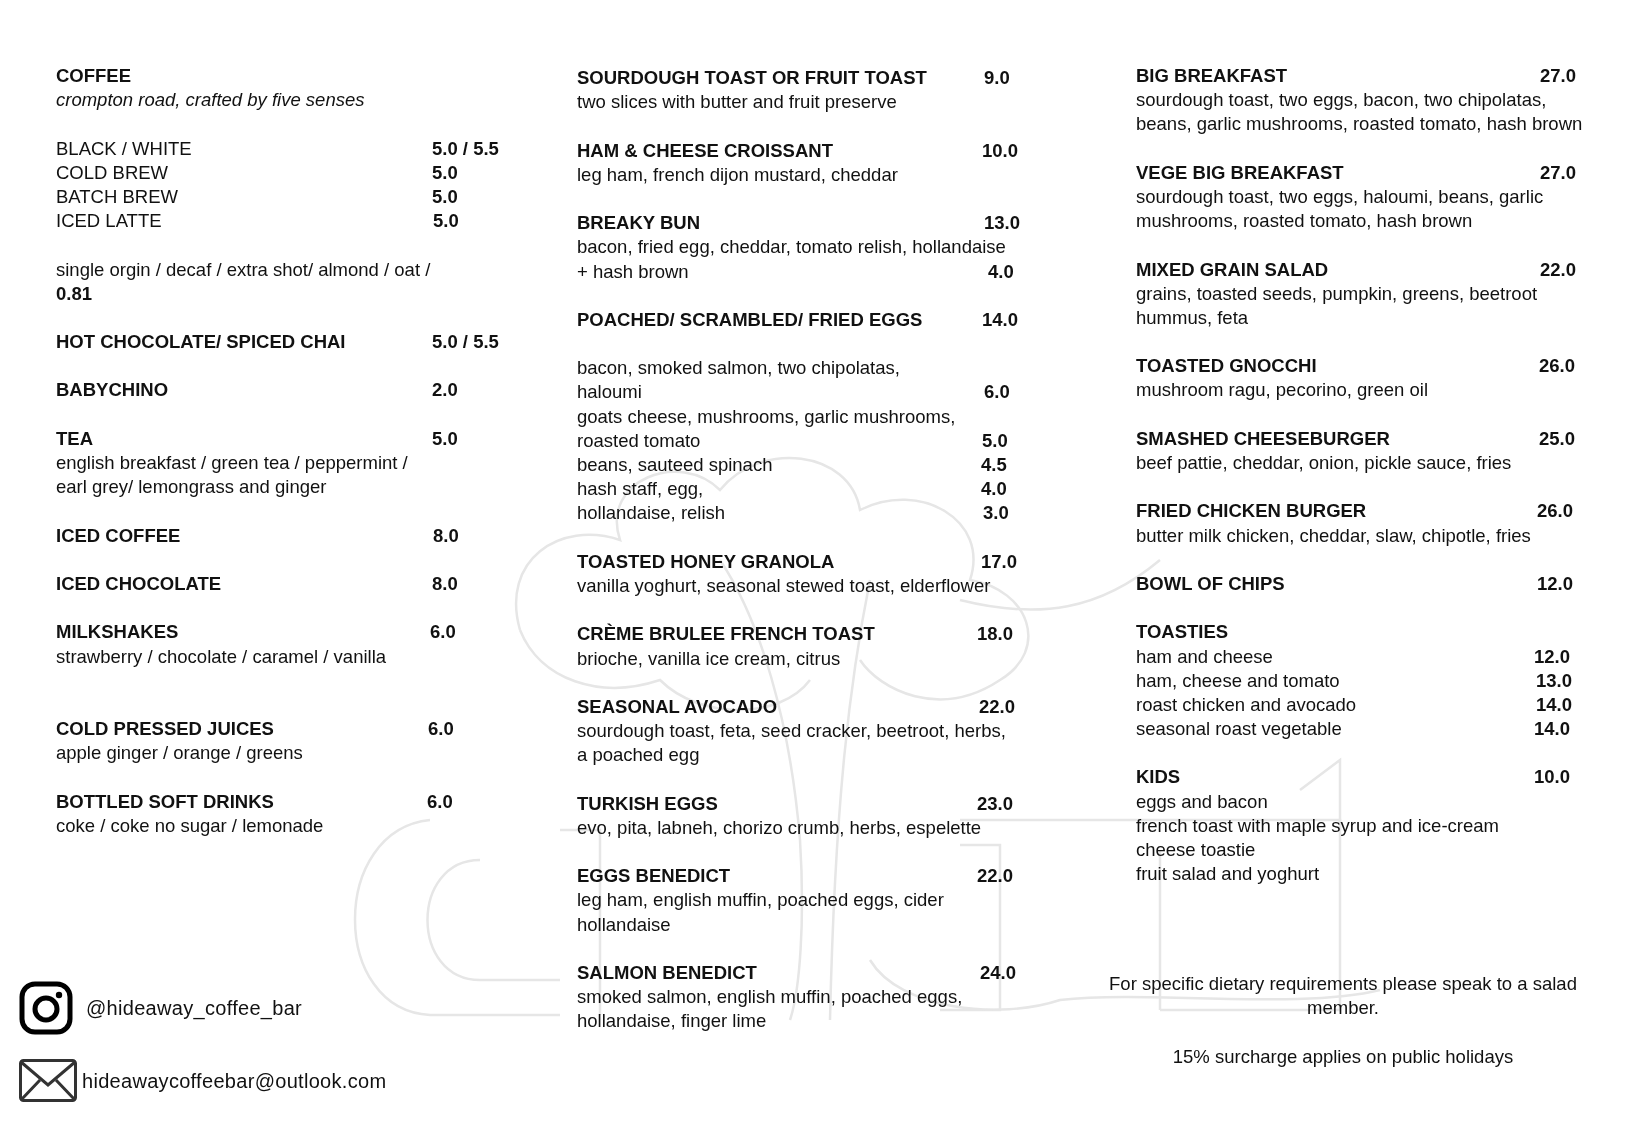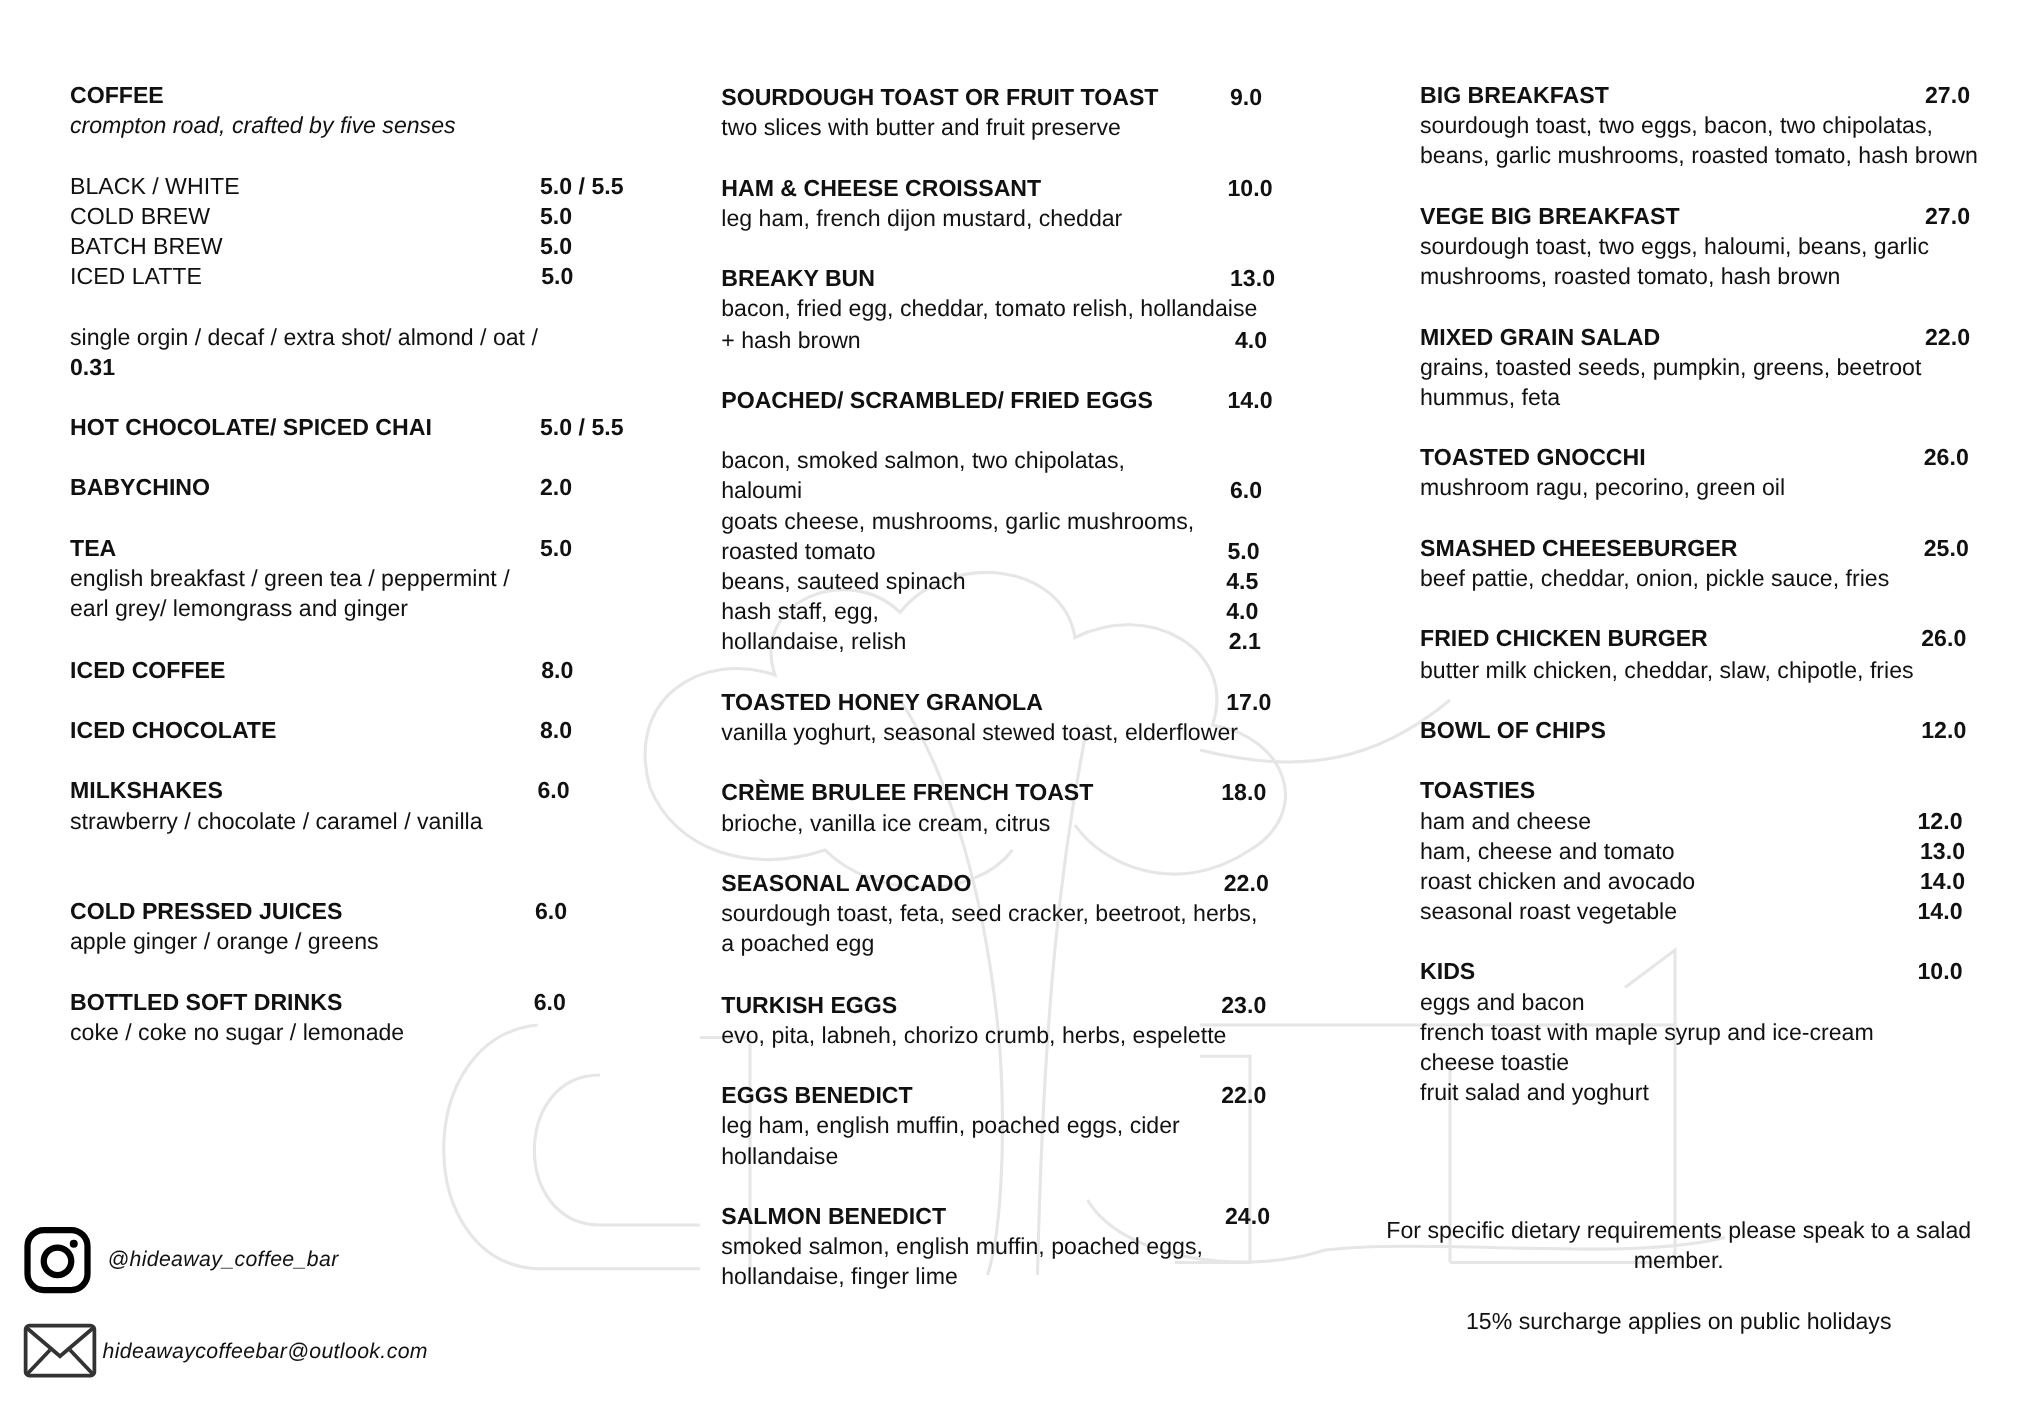--- a/index.html
+++ b/index.html
@@ -10,21 +10,21 @@
     .col1 { left: 56px; width: 460px; }
     .col2 { left: 577px; width: 460px; }
     .col3 { left: 1136px; width: 480px; }
     .line { position: relative; height: 24.2px; white-space: nowrap; }
     .b { font-weight: bold; }
     .i { font-style: italic; }
     .p { position: absolute; top: 0; font-weight: bold; }
     .gap { height: 24.2px; }
     .footer-notes { position: absolute; left: 1098px; width: 490px; top: 972px; text-align: center; z-index: 1; }
     .social { position: absolute; left: 18px; z-index: 1; display: flex; align-items: center; }
-    .social .txt { font-style: italic; font-size: 17px; letter-spacing: 0.3px; }
+    .social .txt { font-size: 20px; letter-spacing: 0.3px; }
   </style>
 </head>
 <body>
 
 <svg class="watermark" viewBox="0 0 1625 1125" fill="none" stroke="#e6e6e6" stroke-width="2.5">
   <path d="M520 630 C 500 560, 560 520, 620 540 C 600 480, 680 450, 720 490 C 760 440, 850 450, 860 510 C 920 480, 990 520, 970 580 C 1030 590, 1050 650, 1000 680 C 940 720, 880 690, 860 660"></path>
   <path d="M520 630 C 540 680, 600 700, 660 680 C 700 720, 780 720, 810 680"></path>
   <path d="M720 560 C 760 620, 790 720, 800 840 C 805 920, 800 990, 790 1020"></path>
   <path d="M870 580 C 850 680, 835 800, 830 1020"></path>
   <path d="M960 600 C 1040 620, 1100 610, 1160 560"></path>
@@ -41,21 +41,21 @@
 <div class="col col1">
   <div class="line b">COFFEE</div>
   <div class="line i">crompton road, crafted by five senses</div>
   <div class="gap"></div>
   <div class="line"><span>BLACK / WHITE</span><span class="p" style="left:376px">5.0 / 5.5</span></div>
   <div class="line"><span>COLD BREW</span><span class="p" style="left:376px">5.0</span></div>
   <div class="line"><span>BATCH BREW</span><span class="p" style="left:376px">5.0</span></div>
   <div class="line"><span>ICED LATTE</span><span class="p" style="left:377px">5.0</span></div>
   <div class="gap"></div>
   <div class="line">single orgin / decaf / extra shot/ almond / oat /</div>
-  <div class="line b">0.31</div>
+  <div class="line b">0.81</div>
   <div class="gap"></div>
   <div class="line b"><span>HOT CHOCOLATE/ SPICED CHAI</span><span class="p" style="left:376px">5.0 / 5.5</span></div>
   <div class="gap"></div>
   <div class="line b"><span>BABYCHINO</span><span class="p" style="left:376px">2.0</span></div>
   <div class="gap"></div>
   <div class="line b"><span>TEA</span><span class="p" style="left:376px">5.0</span></div>
   <div class="line">english breakfast / green tea / peppermint /</div>
   <div class="line">earl grey/ lemongrass and ginger</div>
   <div class="gap"></div>
   <div class="line b"><span>ICED COFFEE</span><span class="p" style="left:377px">8.0</span></div>
@@ -102,21 +102,21 @@
   <div class="line"><span>+ hash brown</span><span class="p" style="left:411px">4.0</span></div>
   <div class="gap"></div>
   <div class="line b"><span>POACHED/ SCRAMBLED/ FRIED EGGS</span><span class="p" style="left:405px">14.0</span></div>
   <div class="gap"></div>
   <div class="line">bacon, smoked salmon, two chipolatas,</div>
   <div class="line"><span>haloumi</span><span class="p" style="left:407px">6.0</span></div>
   <div class="line">goats cheese, mushrooms, garlic mushrooms,</div>
   <div class="line"><span>roasted tomato</span><span class="p" style="left:405px">5.0</span></div>
   <div class="line"><span>beans, sauteed spinach</span><span class="p" style="left:404px">4.5</span></div>
   <div class="line"><span>hash staff, egg,</span><span class="p" style="left:404px">4.0</span></div>
-  <div class="line"><span>hollandaise, relish</span><span class="p" style="left:406px">2.1</span></div>
+  <div class="line"><span>hollandaise, relish</span><span class="p" style="left:406px">3.0</span></div>
   <div class="gap"></div>
   <div class="line b"><span>TOASTED HONEY GRANOLA</span><span class="p" style="left:404px">17.0</span></div>
   <div class="line">vanilla yoghurt, seasonal stewed toast, elderflower</div>
   <div class="gap"></div>
   <div class="line b"><span>CRÈME BRULEE FRENCH TOAST</span><span class="p" style="left:400px">18.0</span></div>
   <div class="line">brioche, vanilla ice cream, citrus</div>
   <div class="gap"></div>
   <div class="line b"><span>SEASONAL AVOCADO</span><span class="p" style="left:402px">22.0</span></div>
   <div class="line">sourdough toast, feta, seed cracker, beetroot, herbs,</div>
   <div class="line">a poached egg</div>

